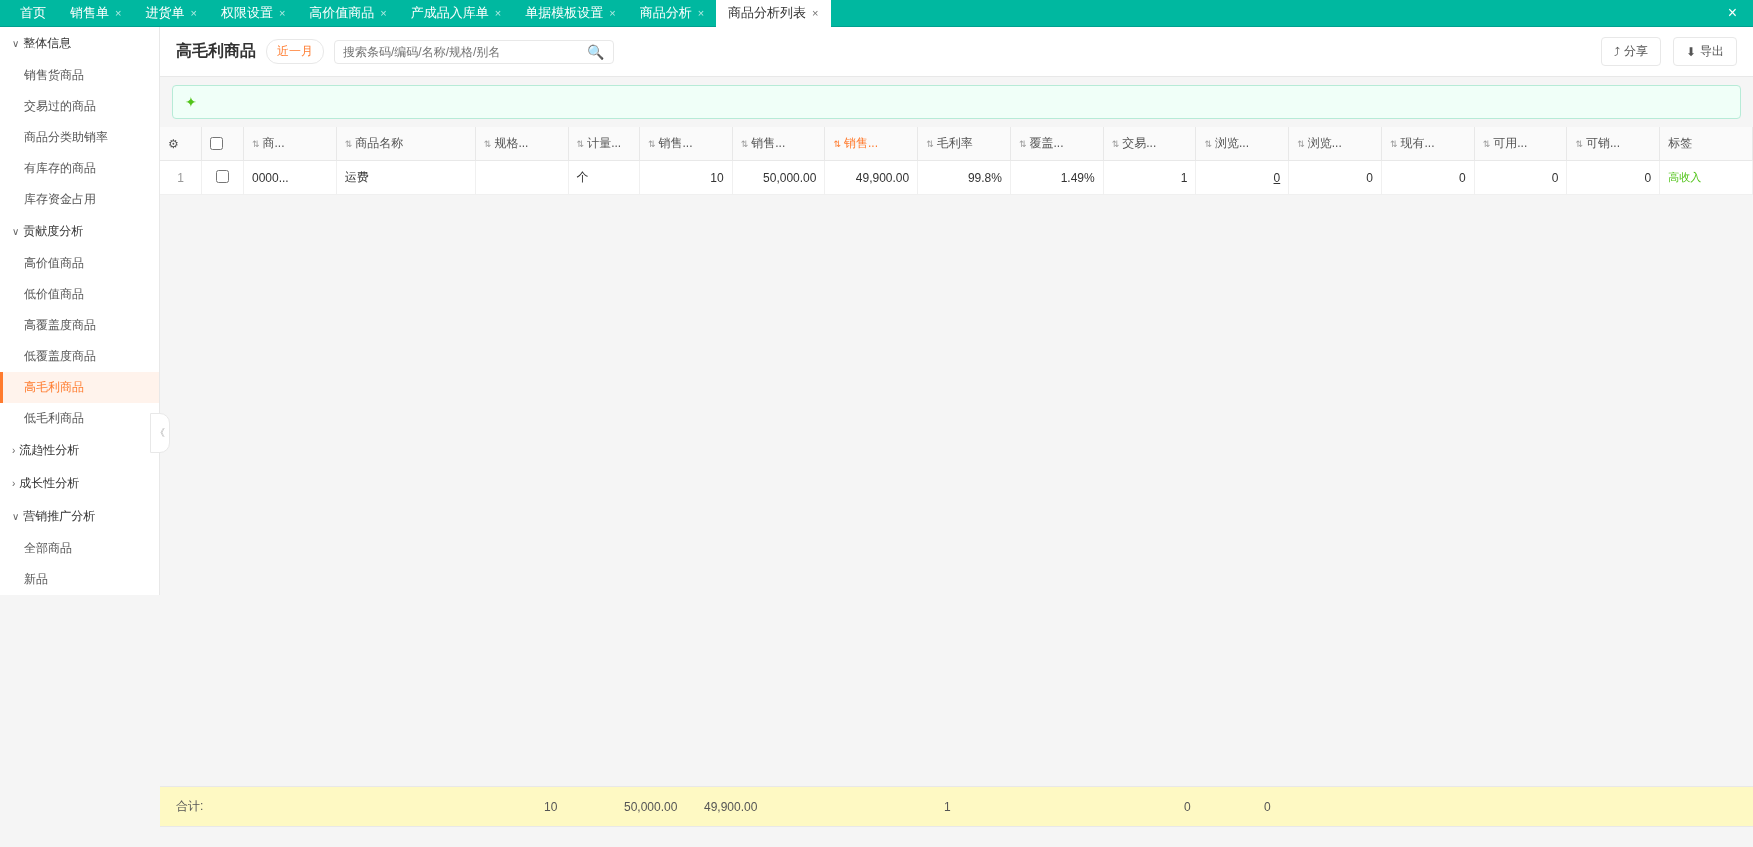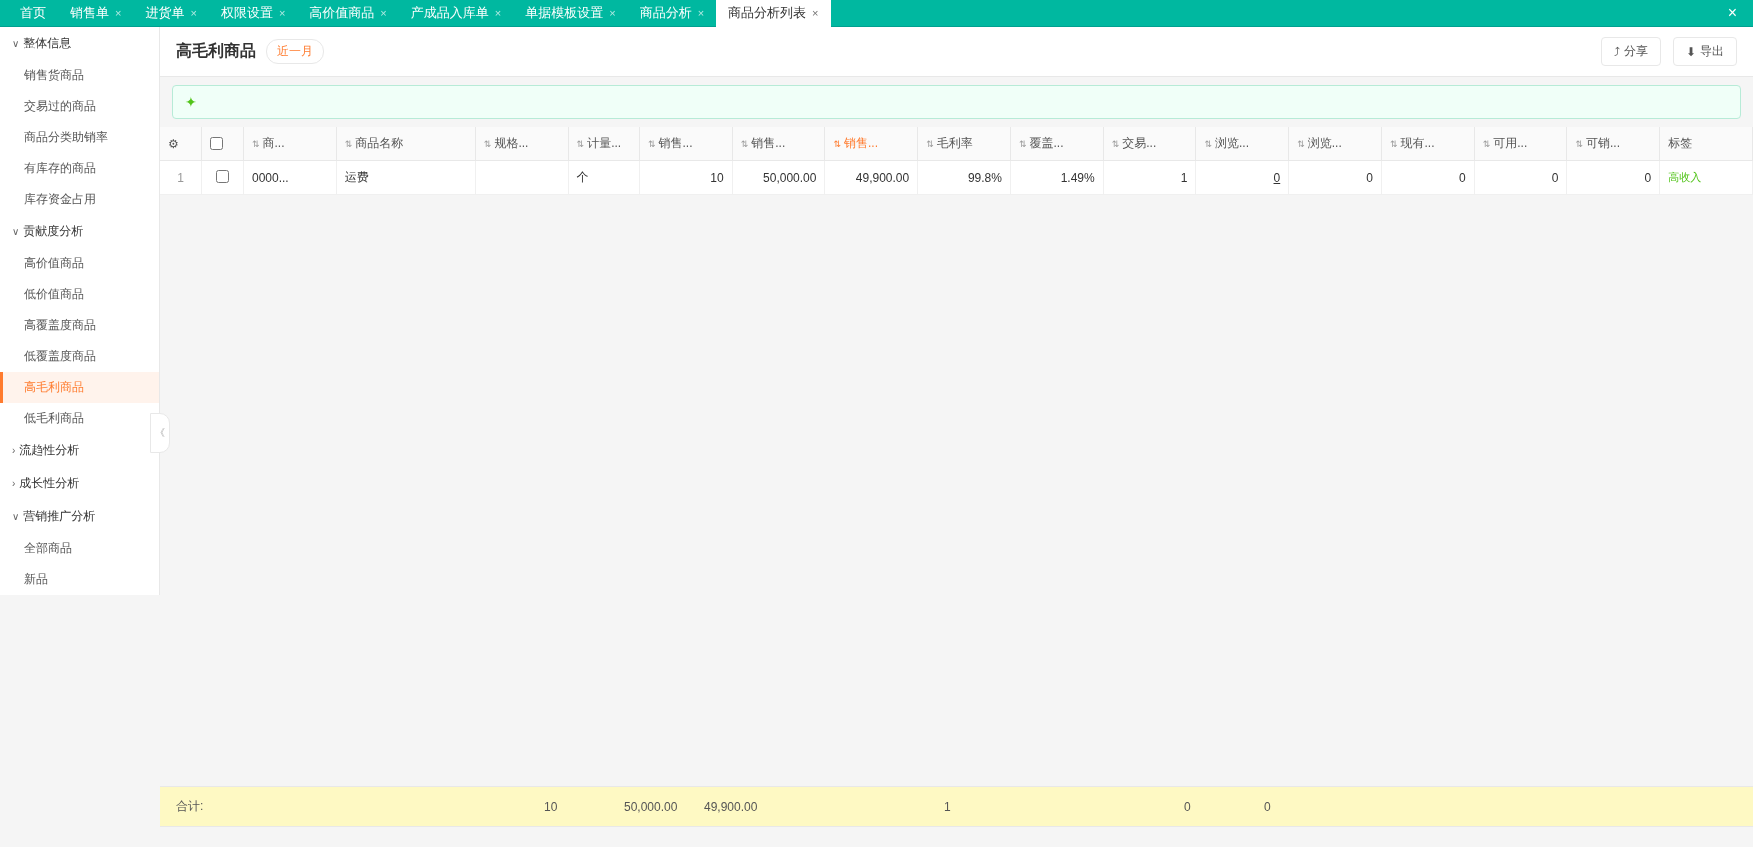--- a/index.html
+++ b/index.html
@@ -242,20 +242,24 @@
     <div class="sidebar-collapse">
       <span>《</span>
     </div>
   </div>
 
   <div class="content-area">
 
     <div class="content-header">
       <span class="content-title">高毛利商品</span>
       <button class="filter-btn">近一月</button>
+      <div class="search-box">
+        <input type="text" placeholder="搜索条码/编码/名称/规格/别名" style="">
+        <span class="search-icon">🔍</span>
+      </div>
       <div class="header-actions">
         <button class="action-btn">
           <span>⤴</span>
           <span>分享</span>
         </button>
         <button class="action-btn">
           <span>⬇</span>
           <span>导出</span>
         </button>
       </div>

